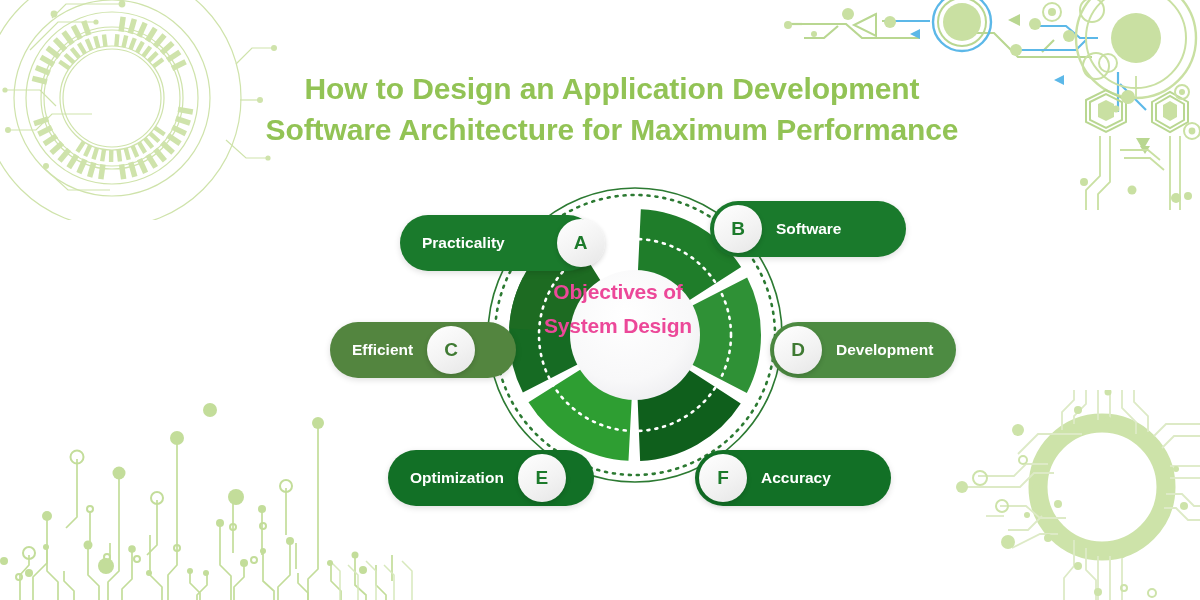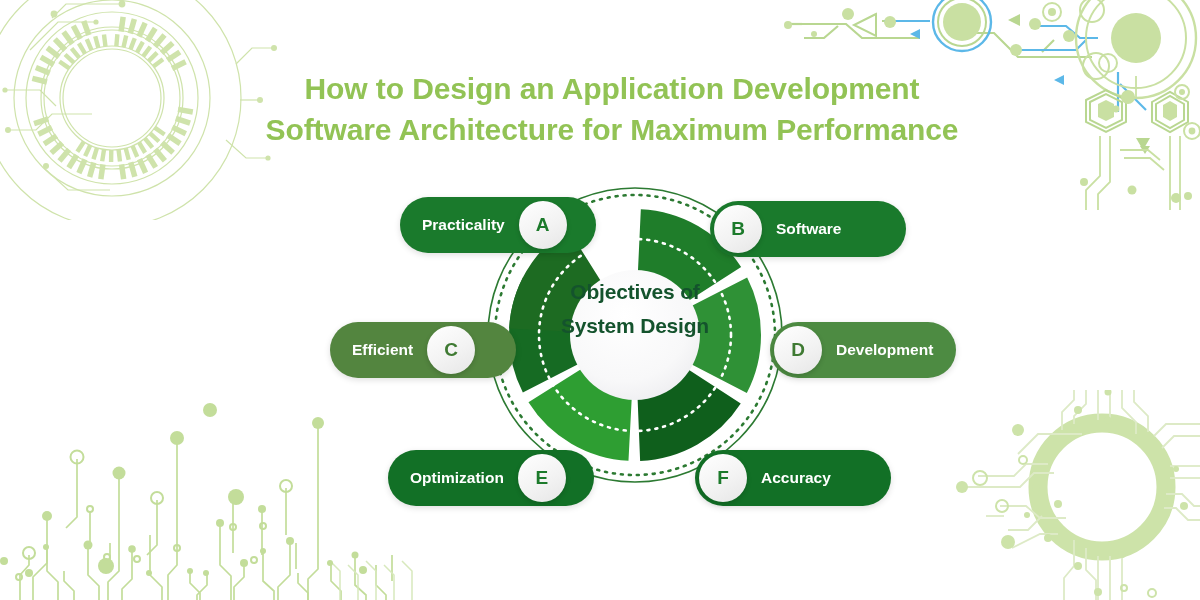--- a/index.html
+++ b/index.html
@@ -52,27 +52,27 @@
   }
   #wheel {
     position: absolute;
     left: 145px;
     top: 0;
     width: 320px;
     height: 320px;
   }
   #wheel-center-text {
     position: absolute;
-    left: 175px;
+    left: 158px;
     top: 100px;
     width: 260px;
     text-align: center;
     font-size: 21px;
     font-weight: bold;
-    color: #14532d;
+    color: #ec4899;
     line-height: 34px;
     letter-spacing: -0.2px;
   }
 
   
   .pill {
     position: absolute;
     height: 56px;
     border-radius: 28px;
     display: flex;
@@ -99,21 +99,21 @@
     flex: none;
   }
 
   
   .pill.left-side { justify-content: flex-start; padding-left: 22px; padding-right: 4px; }
   .pill.left-side .badge { margin-left: 14px; }
   
   .pill.right-side { justify-content: flex-start; padding-left: 4px; padding-right: 22px; }
   .pill.right-side .badge { margin-right: 14px; }
 
-  #pill-a { left: 70px;  top: 22px;  width: 170px; }
+  #pill-a { left: 70px;  top: 40px;  width: 170px; gap: 38px; }
   #pill-b { left: 380px; top: 26px;  width: 170px; }
   #pill-c { left: 0;  top: 147px; width: 160px; }
   #pill-d { left: 440px; top: 147px; width: 160px; }
   #pill-e { left: 58px;  top: 275px; width: 180px; text-align: center; }
   #pill-f { left: 365px; top: 275px; width: 170px; }
 </style>
 </head>
 <body>
 
 <svg class="deco" id="deco-top-left" viewBox="0 0 280 230" xmlns="http://www.w3.org/2000/svg">

